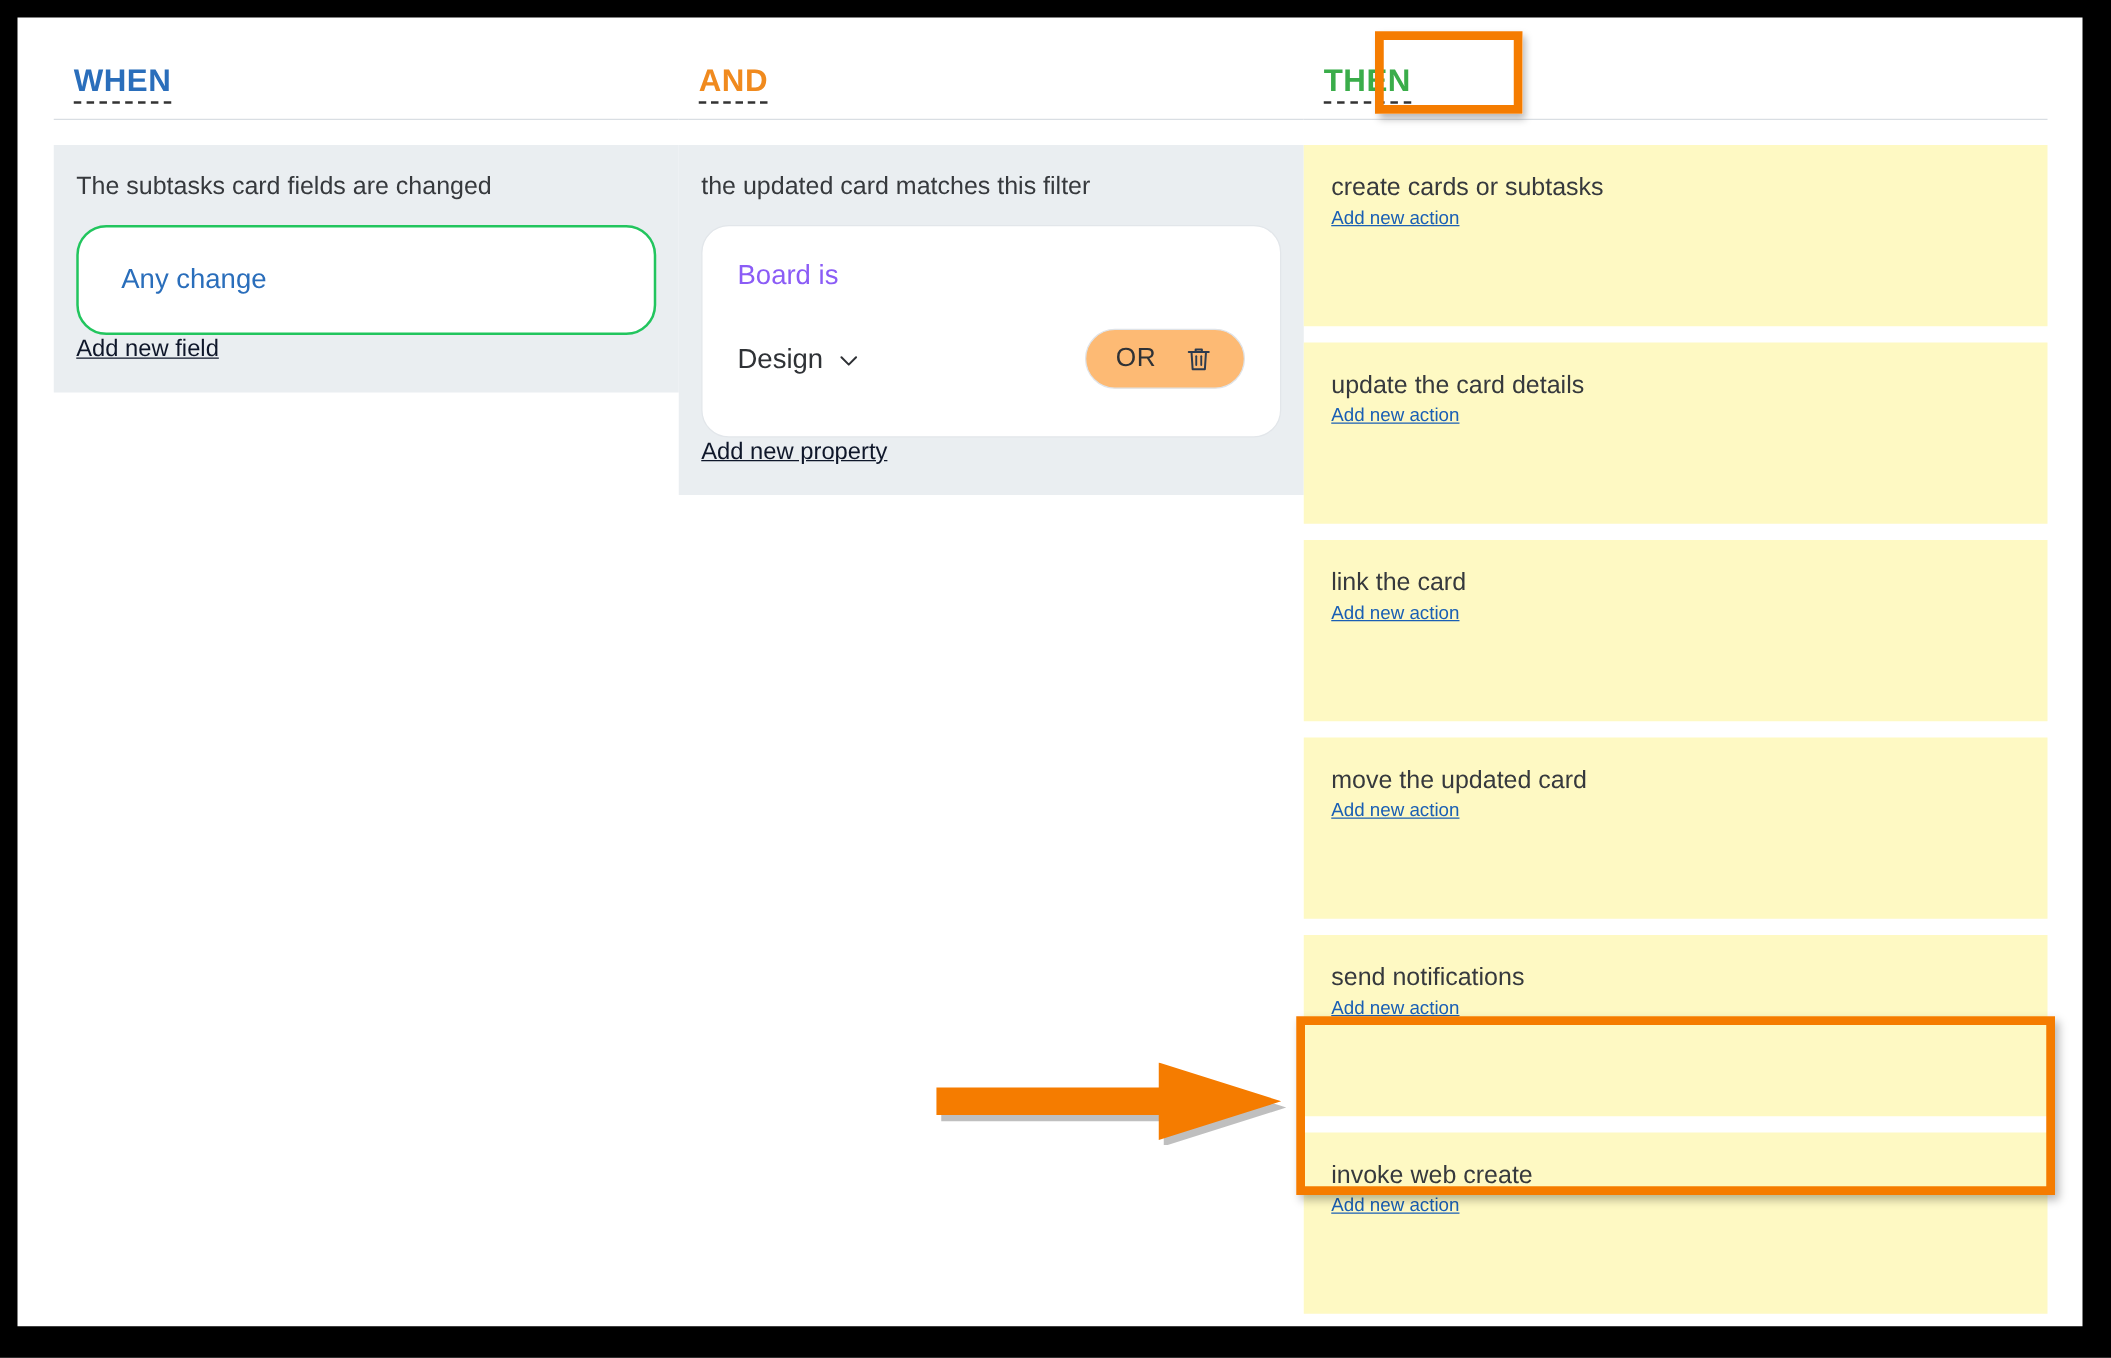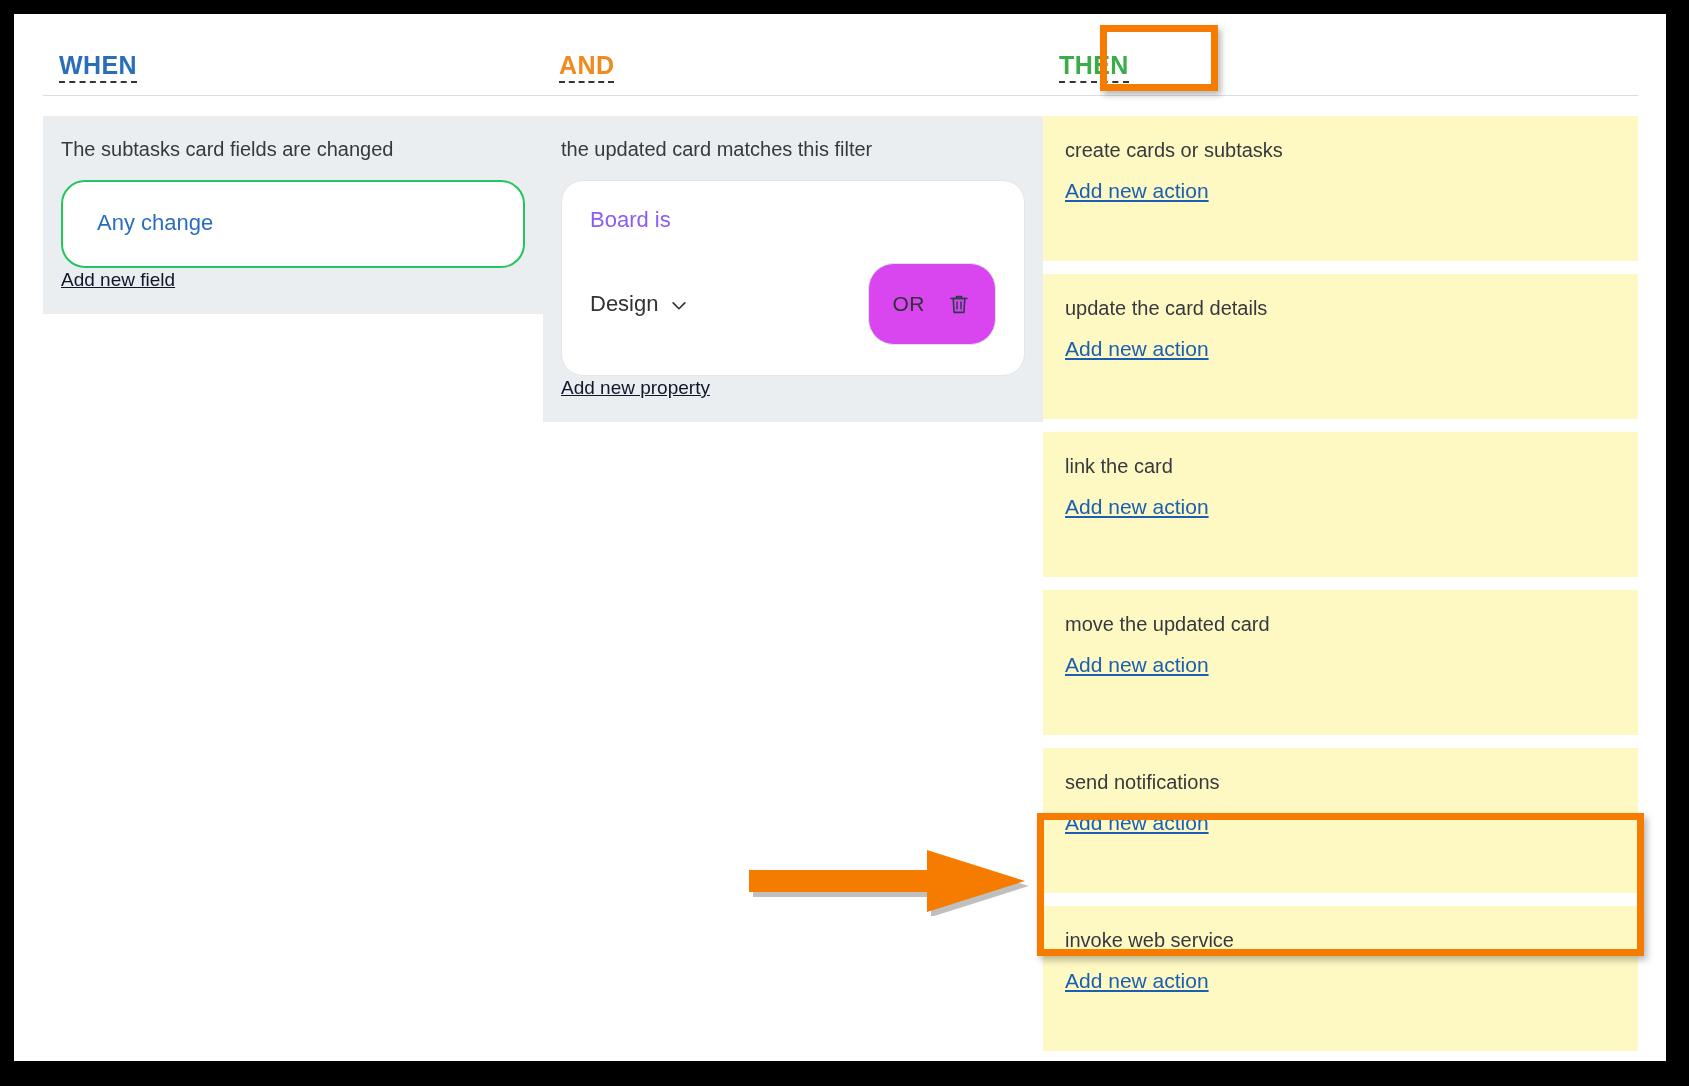--- a/index.html
+++ b/index.html
@@ -146,22 +146,22 @@
     width: 18px;
     height: 18px;
   }
 
   .or-pill {
     display: flex;
     align-items: center;
     gap: 22px;
     border: 1px solid #dfe3e8;
     border-radius: 26px;
-    padding: 28px 24px;
-    background: #d946ef;
+    padding: 11px 24px;
+    background: #fdba74;
   }
 
   .or-text {
     font-size: 21px;
     color: #2f3236;
     letter-spacing: 0.5px;
   }
 
   .trash-btn {
     display: flex;
@@ -183,25 +183,25 @@
   }
 
   .action-title {
     font-size: 20px;
     color: #36393d;
     line-height: 1.25;
   }
 
   .action-link {
     display: inline-block;
-    font-size: 21px;
+    font-size: 15px;
     color: #1a5fb4;
     text-decoration: underline;
     cursor: pointer;
-    margin-top: 16px;
+    margin-top: 3px;
   }
 
   
   .hl-then-header {
     position: absolute;
     left: 1086px;
     top: 11px;
     width: 118px;
     height: 66px;
     border: 7px solid #f57c00;
@@ -324,21 +324,21 @@
             <div class="action-title">move the updated card</div>
             <a class="action-link">Add new action</a>
           </div>
 
           <div class="action-card">
             <div class="action-title">send notifications</div>
             <a class="action-link">Add new action</a>
           </div>
 
           <div class="action-card">
-            <div class="action-title">invoke web service</div>
+            <div class="action-title">invoke web create</div>
             <a class="action-link">Add new action</a>
           </div>
 
         </div>
       </div>
 
     </div>
 
     <div class="hl-then-header"></div>
 

